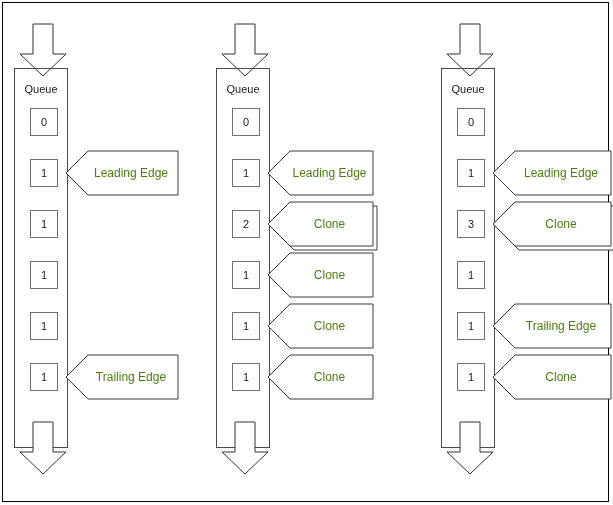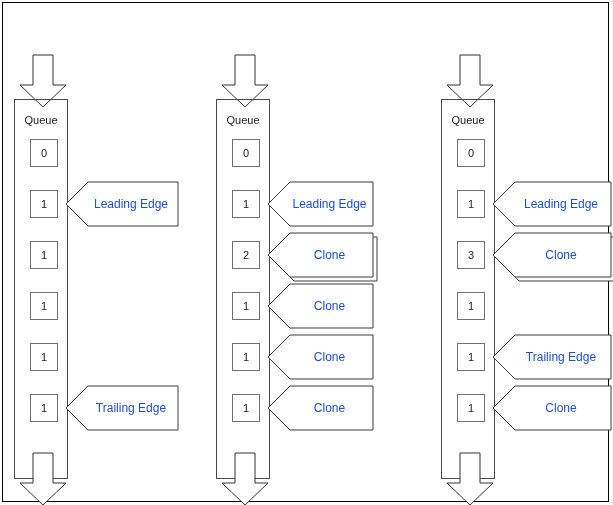--- a/index.html
+++ b/index.html
@@ -25,21 +25,20 @@
     width: 607px;
     height: 500px;
     border: 1px solid #000000;
     box-sizing: border-box;
   }
   .column {
     position: absolute;
     top: 0;
     width: 205px;
     height: 369px;
-    margin-top: 31px;
   }
   
   .queue-box {
     position: absolute;
     left: 14px;
     top: 68px;
     width: 54px;
     height: 380px;
     border: 1px solid #4a4a4a;
     box-sizing: border-box;
@@ -103,21 +102,21 @@
   .callout-text {
     position: absolute;
     top: 0;
     height: 44px;
     left: 22px;
     right: 4px;
     display: flex;
     align-items: center;
     justify-content: center;
     font-size: 12px;
-    color: #1d4ed8;
+    color: #4d7c0f;
     white-space: nowrap;
     pointer-events: none;
   }
 </style>
 </head>
 <body>
 
 <div id="canvas">
   <div class="outer-border"></div>
   <div id="columns-host">

